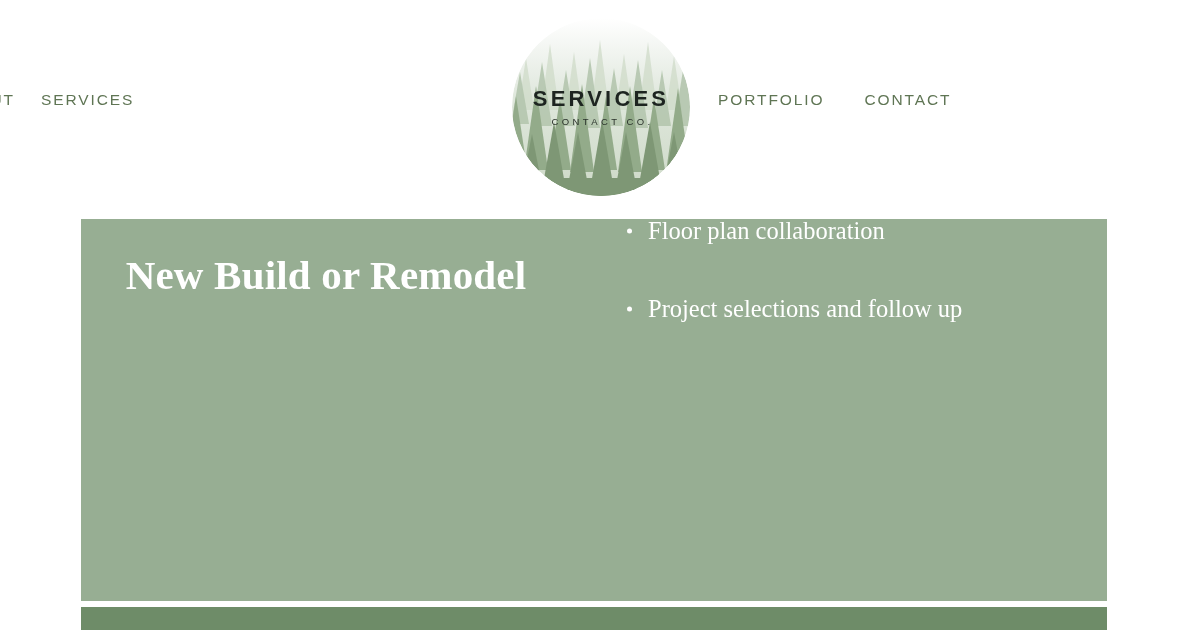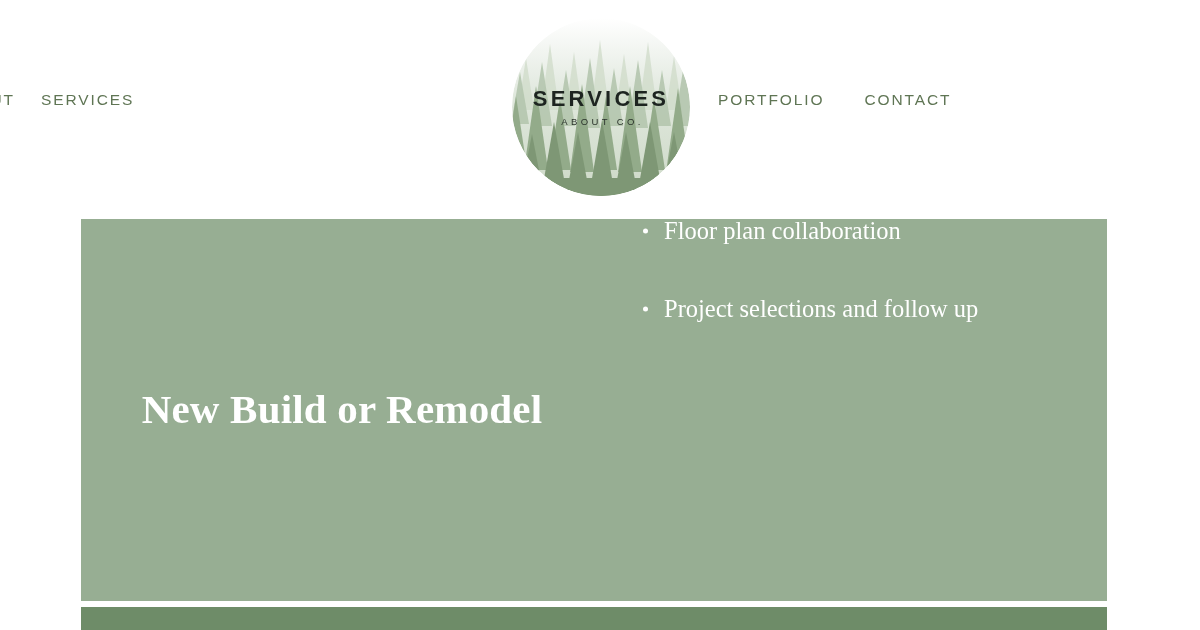--- a/index.html
+++ b/index.html
@@ -111,24 +111,22 @@
   }
   .panel-inner {
     position: absolute;
     inset: 0;
     display: flex;
     align-items: center;
   }
   .panel-left {
     width: 500px;
     display: flex;
-    align-items: center;
     justify-content: center;
     height: 100%;
-    padding-left: 16px;
   }
   .panel-title {
     font-family: "Liberation Serif", serif;
     font-weight: 700;
     font-size: 41px;
     color: #ffffff;
     line-height: 1.1;
     letter-spacing: 0.2px;
     white-space: nowrap;
     margin-left: -10px;
@@ -252,21 +250,21 @@
             <polygon points="114,114 126,178 102,178"></polygon>
             <polygon points="138,104 151,178 125,178"></polygon>
             <polygon points="162,114 174,178 150,178"></polygon>
             <rect x="0" y="160" width="178" height="18"></rect>
           </g>
         </g>
       </svg>
     </div>
     <div class="logo-text">
       <span class="logo-name">SERVICES</span>
-      <span class="logo-sub">ABOUT CO.</span>
+      <span class="logo-sub">CONTACT CO.</span>
     </div>
   </div>
 
   <nav class="nav-right">
     <a class="nav-link">PORTFOLIO</a>
     <a class="nav-link">CONTACT</a>
   </nav>
 </div>
 
 <section class="panel">

